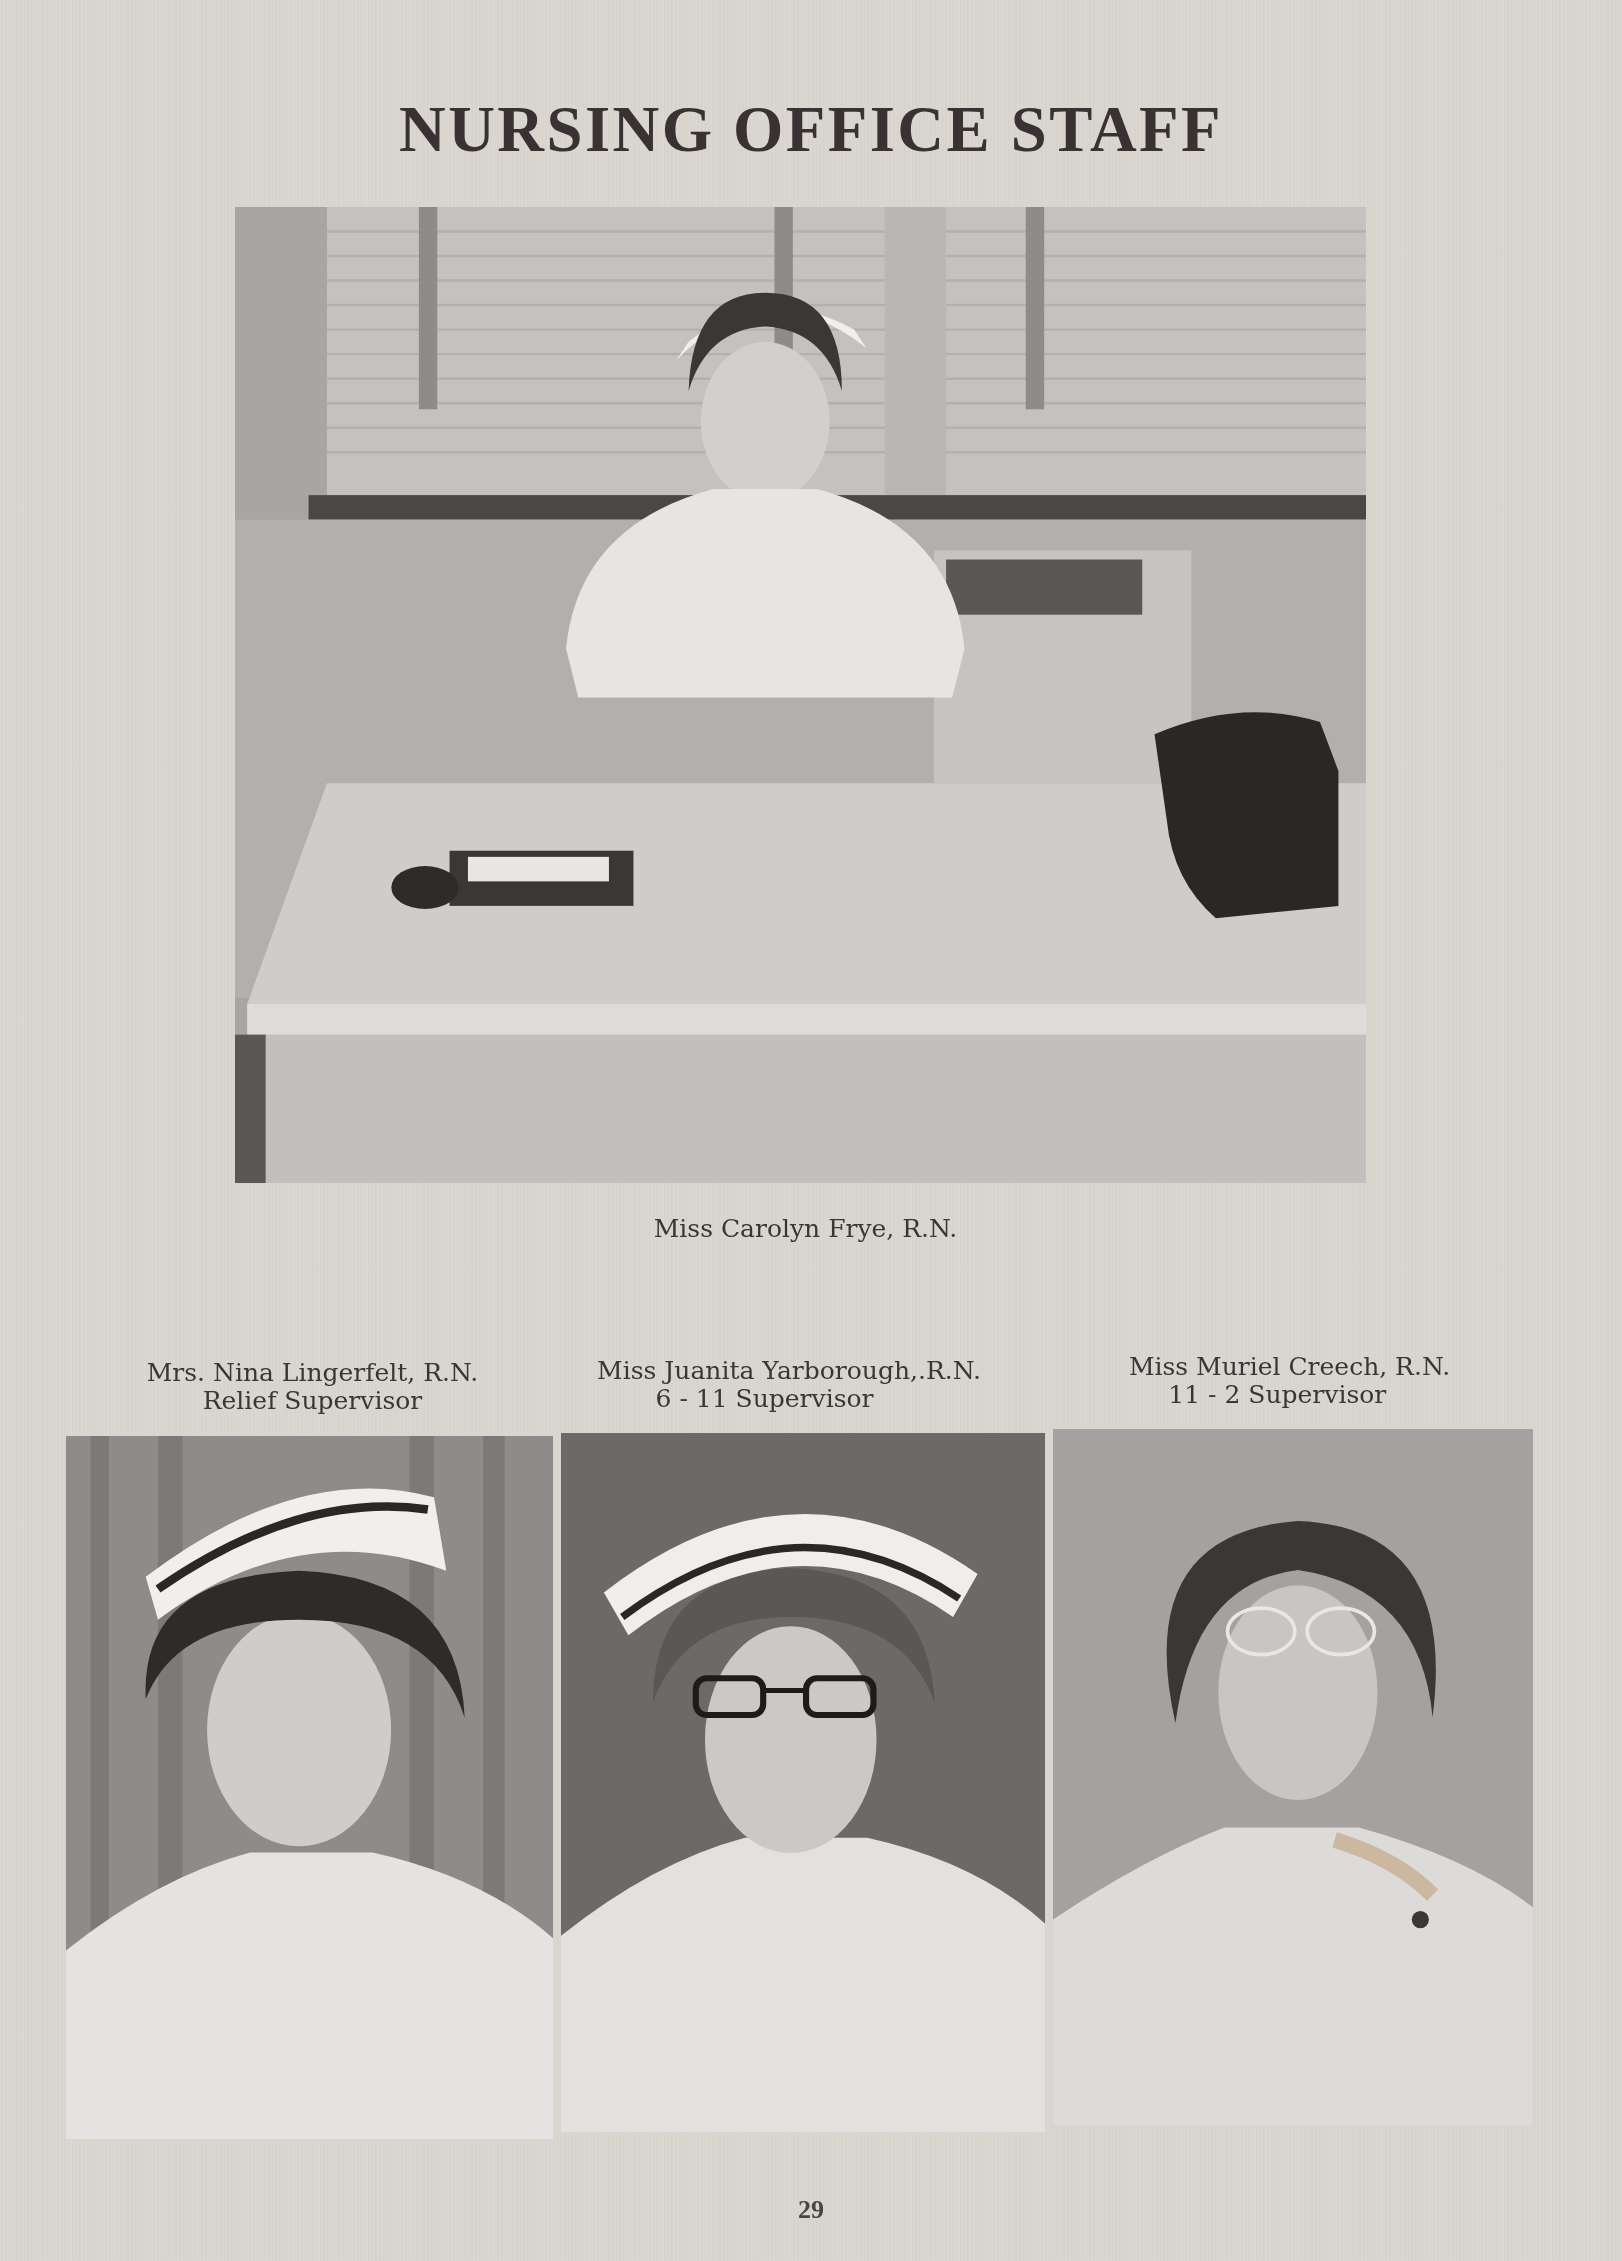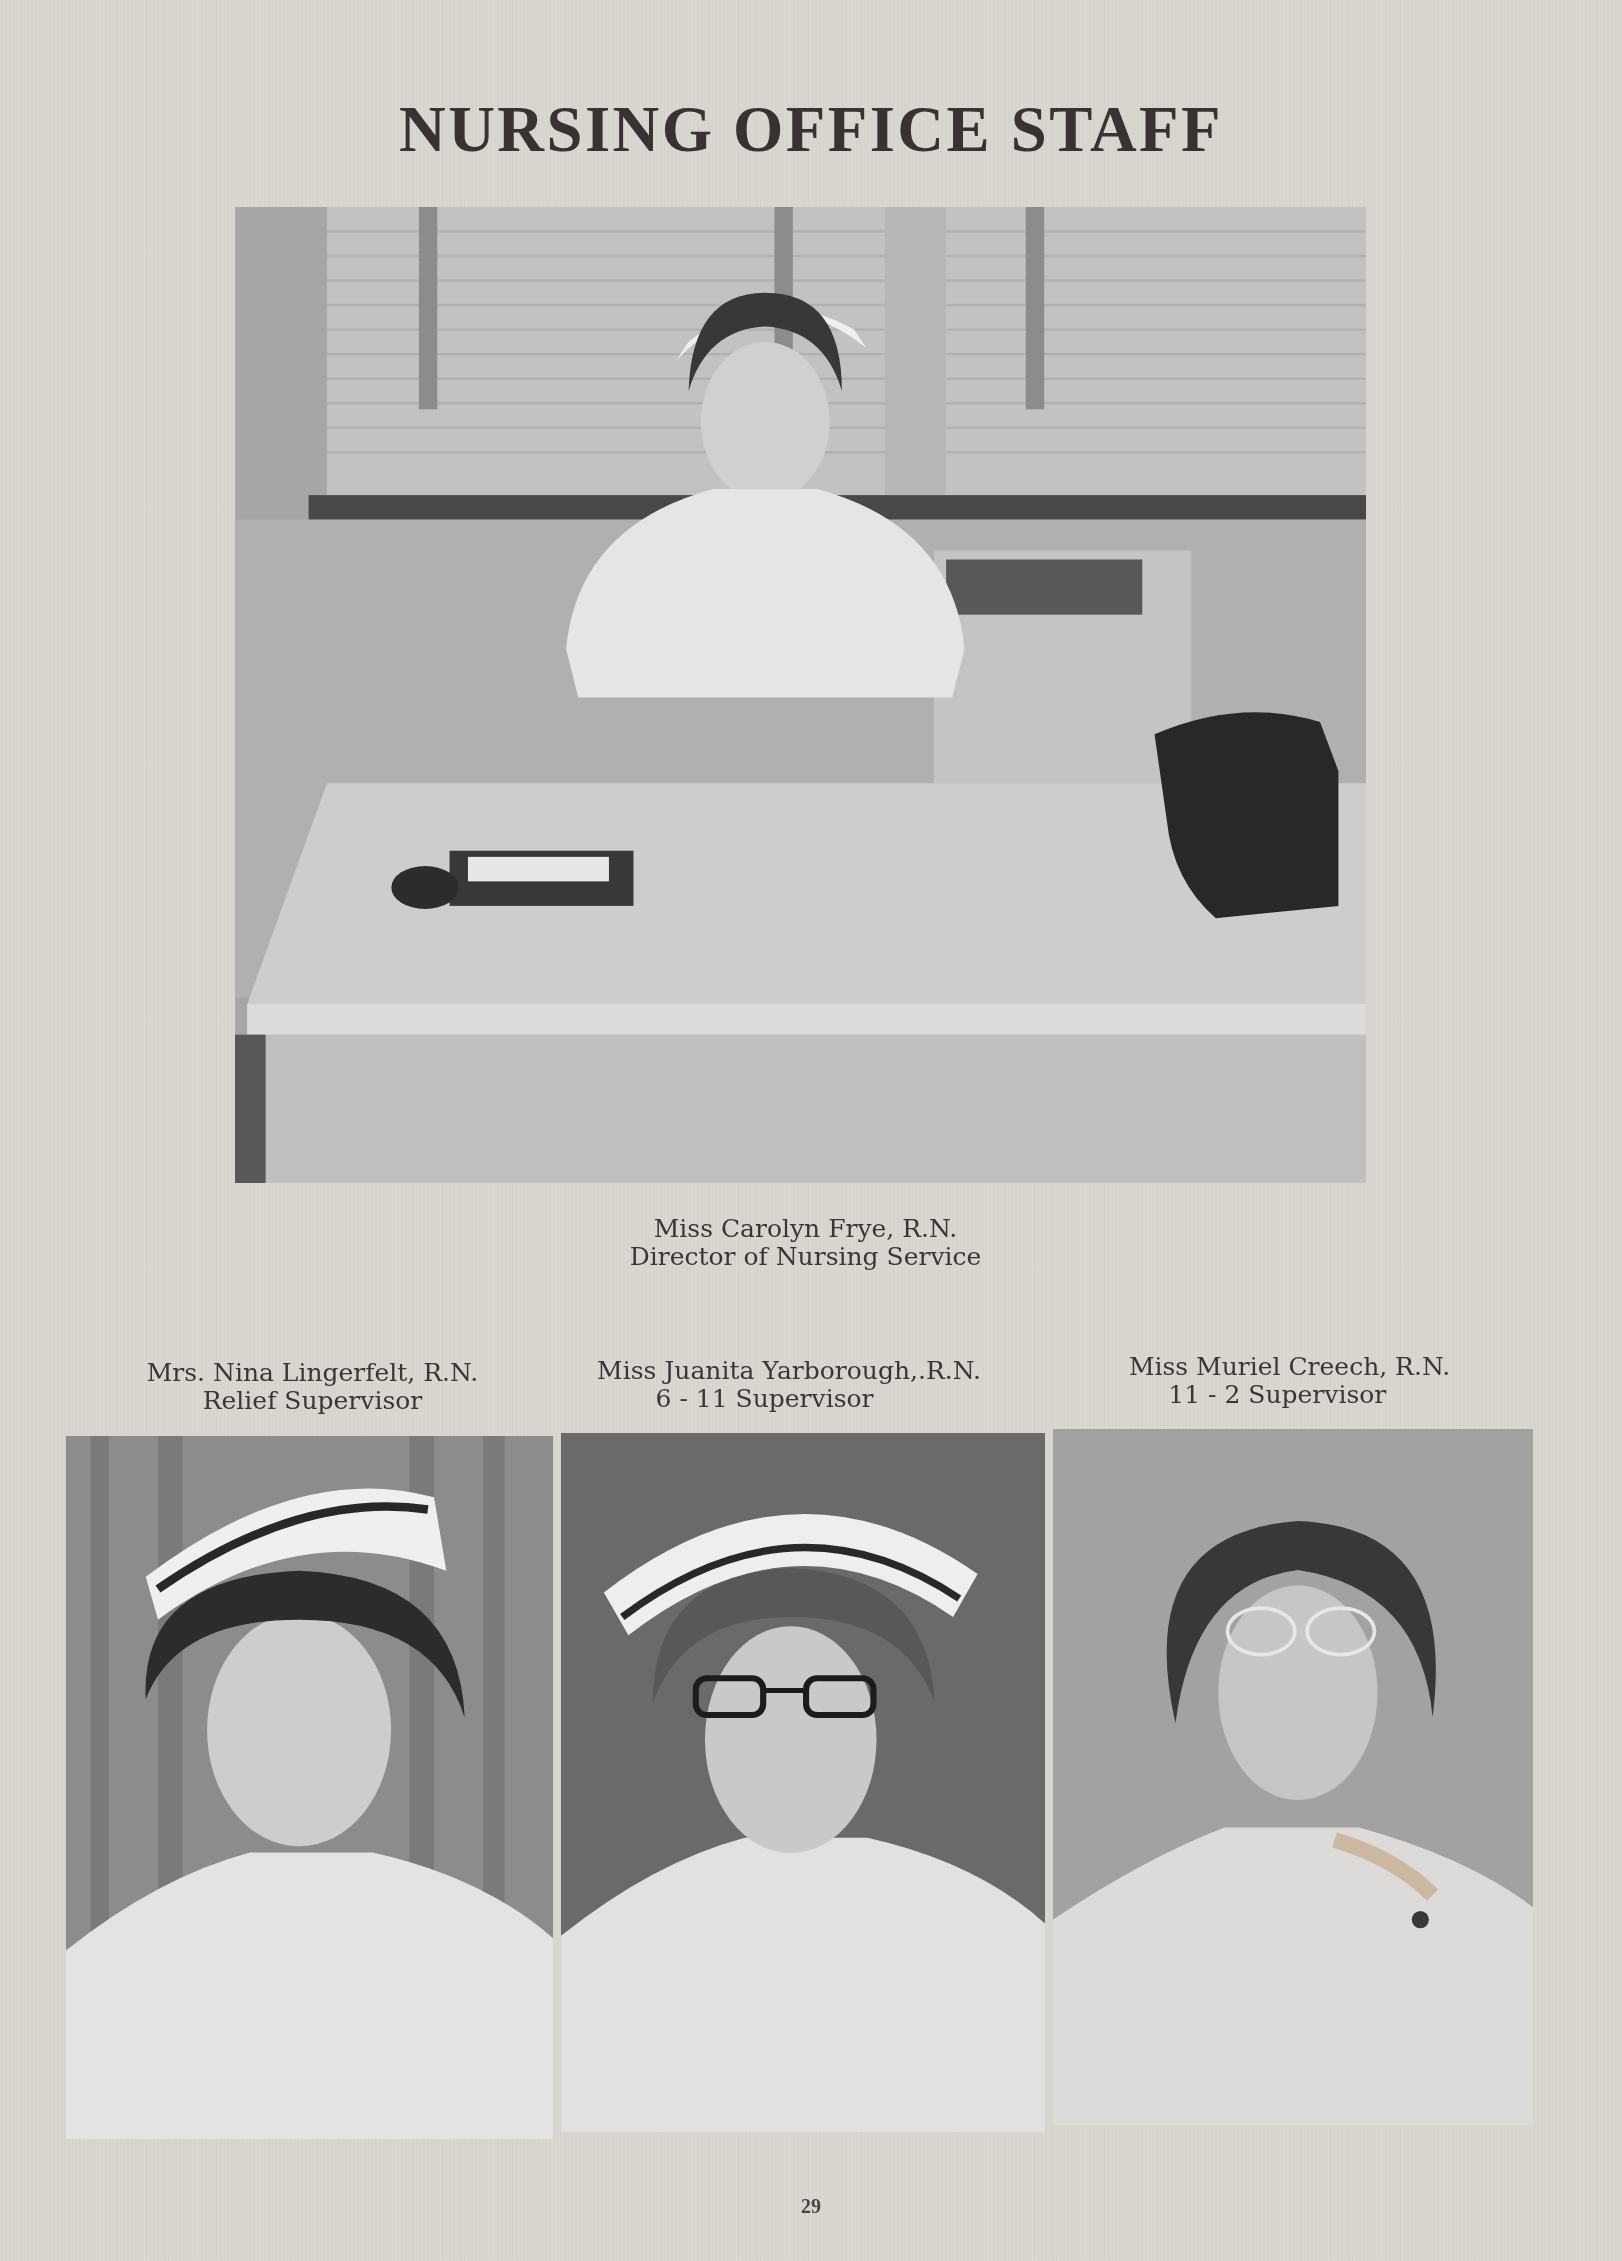--- a/index.html
+++ b/index.html
@@ -27,21 +27,21 @@
     .caption {
       position: absolute; text-align: center;
       font-family: "DejaVu Serif", serif;
       font-size: 25px; line-height: 28px; color: #3b3636;
     }
     .caption span { display: block; }
     .page-number {
       position: absolute; left: 0; width: 1622px; top: 2195px;
       text-align: center;
       font-family: "Liberation Serif", serif;
-      font-weight: bold; font-size: 20px; color: #4a4444;
+      font-weight: bold; font-size: 26px; color: #4a4444;
     }
   </style>
 </head>
 <body>
 
 <div class="page-title">NURSING OFFICE STAFF</div>
 
 <div class="photo" style="left:235px; top:207px; width:1131px; height:976px;">
   <svg viewBox="0 0 1845 1592" preserveAspectRatio="none">
     <rect width="1845" height="1592" fill="#a8a6a4"></rect>
@@ -81,21 +81,20 @@
     <rect x="380" y="1060" width="230" height="40" fill="#e8e7e5"></rect>
     <ellipse cx="310" cy="1110" rx="55" ry="35" fill="#2e2c2a"></ellipse>
 
     <path d="M1500 860 Q1640 800 1770 840 L1800 920 L1800 1140 L1600 1160 Q1530 1100 1520 1000 Z" fill="#2a2826"></path>
     <rect x="0" y="1350" width="50" height="242" fill="#5a5856"></rect>
   </svg>
 </div>
 
 <div class="caption" style="left:539px; top:1215px; width:533px;">
   <span>Miss Carolyn Frye, R.N.</span>
-  <span>Director of Nursing Service</span>
 </div>
 
 <div class="caption" style="left:92px; top:1359px; width:441px;">
   <span>Mrs. Nina Lingerfelt, R.N.</span>
   <span>Relief Supervisor</span>
 </div>
 <div class="caption" style="left:556px; top:1357px; width:466px;">
   <span>Miss Juanita Yarborough,.R.N.</span>
   <span style="padding-right:49px;">6 - 11 Supervisor</span>
 </div>

